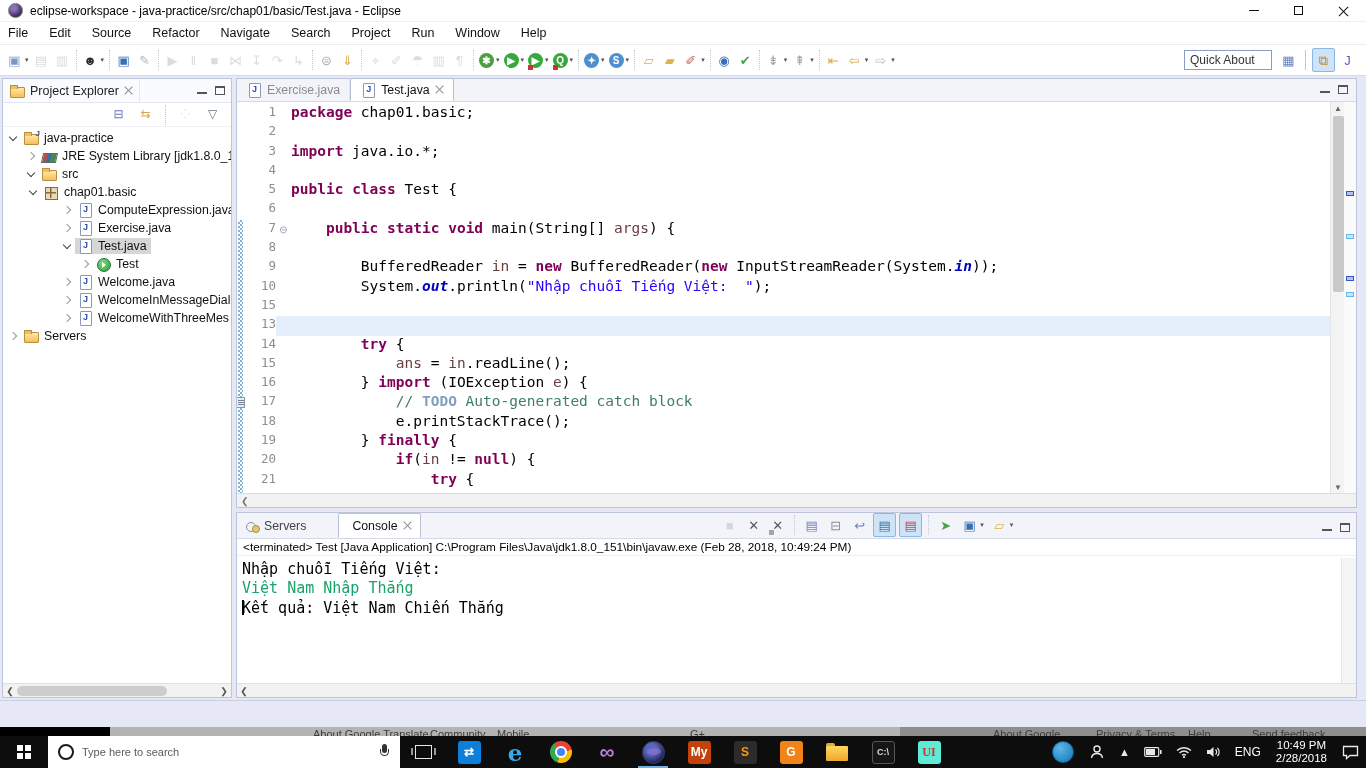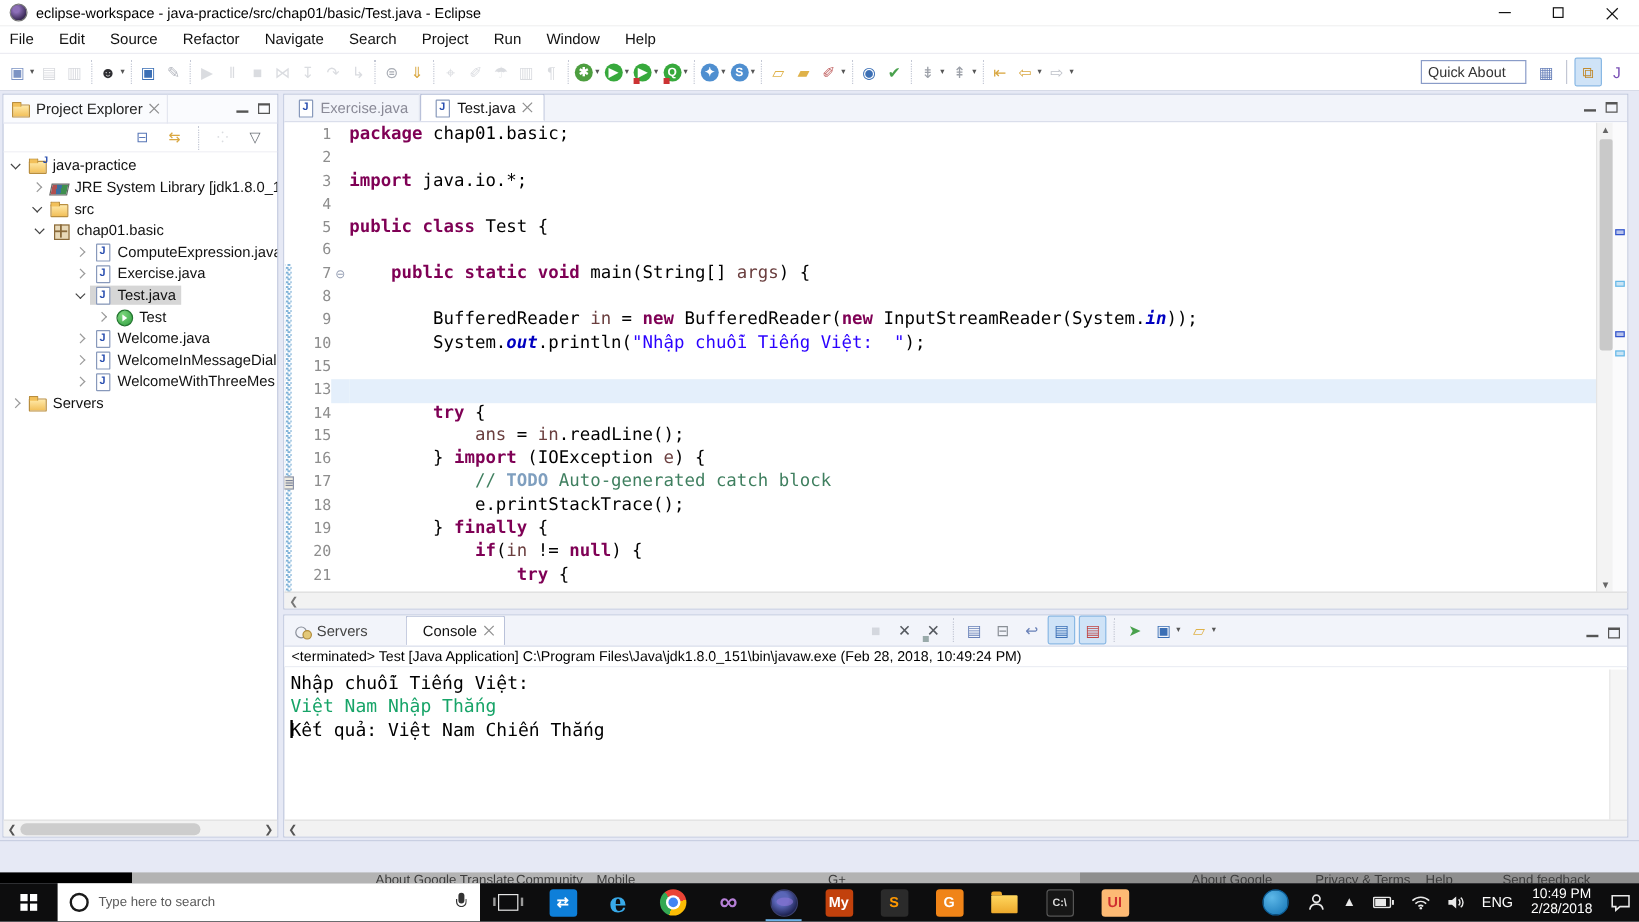--- a/index.html
+++ b/index.html
@@ -769,21 +769,21 @@
         <div class="tb-app">
           <span class="tile" style="background: rgb(240, 132, 24); color: rgb(255, 255, 255);">G</span>
         </div>
         <div class="tb-app">
           <span class="folder-ico"></span>
         </div>
         <div class="tb-app">
           <span class="tile" style="background: rgb(22, 22, 22); color: rgb(221, 221, 221); font-size: 9px; border: 1px solid rgb(85, 85, 85);">C:\</span>
         </div>
         <div class="tb-app">
-          <span class="tile" style="background: #fdba74; color: rgb(208, 48, 48);">UI</span>
+          <span class="tile" style="background: #5eead4; color: rgb(208, 48, 48); font-family: Liberation Serif, serif;">UI</span>
         </div>
       </span>
     <div class="tray">
       <div class="tb-app" style="width:38px">
         <span class="circle-app"></span>
       </div>
       <div class="tray-item">
         <svg width="16" height="16" viewBox="0 0 16 16">
             <circle cx="8" cy="5" r="3" fill="none" stroke="#e8e8e8" stroke-width="1.4"></circle>
             <path d="M2.5 14 C3 10.5 6 9.5 8 9.5 C10 9.5 13 10.5 13.5 14" fill="none" stroke="#e8e8e8" stroke-width="1.4"></path>

